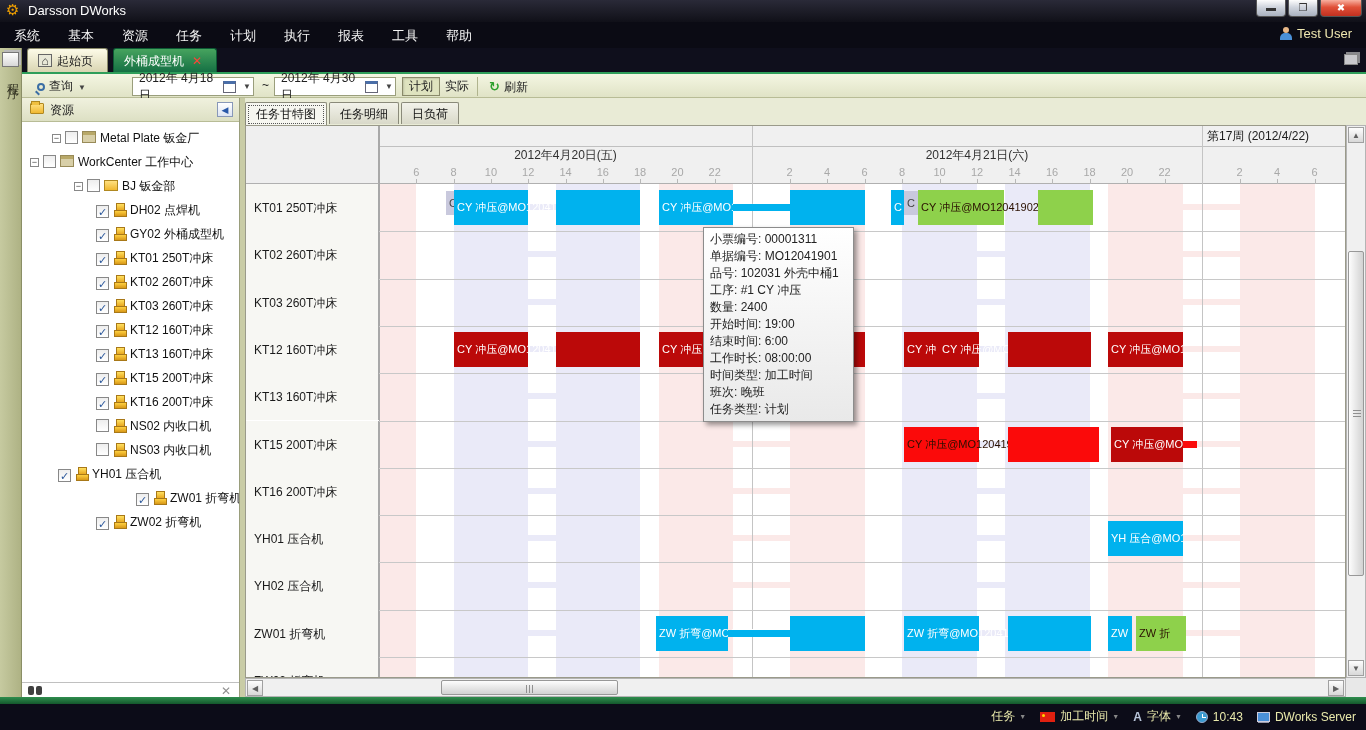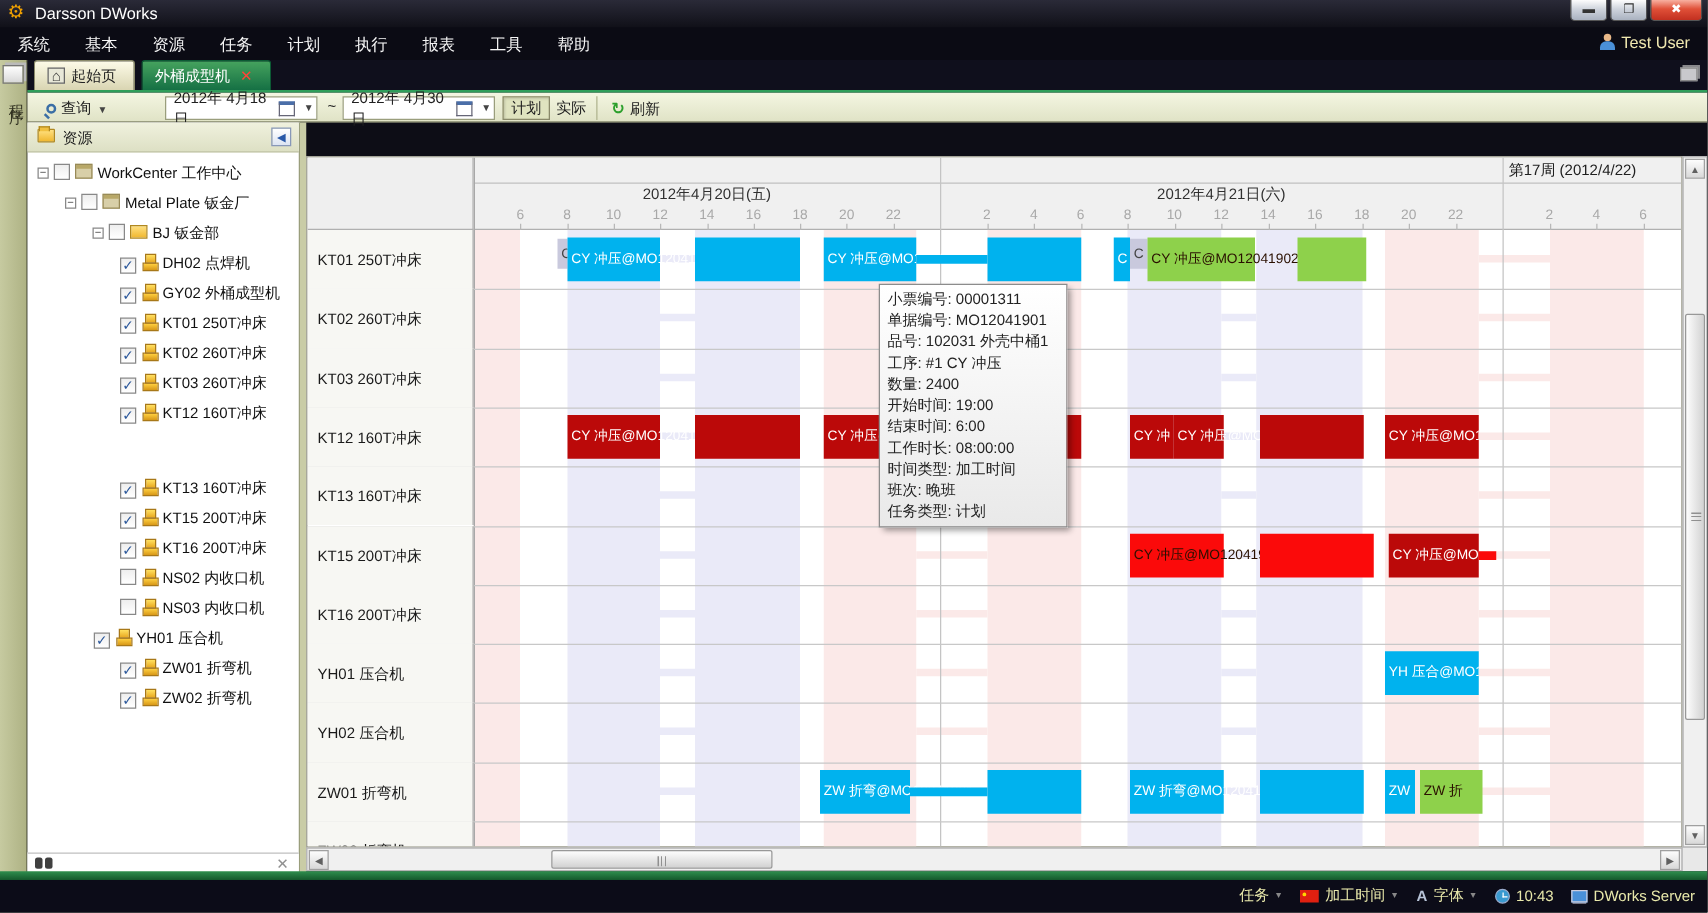--- a/index.html
+++ b/index.html
@@ -192,46 +192,47 @@
     <span class="tb btnish" style="left:460px;"><span class="refresh-ico">↻</span><span>刷新</span></span>
   </div>
 
   <div class="leftpanel">
     <div class="lp-head">
       <span class="folder"></span>
       <span>资源</span>
       <span class="collapse-btn">◀</span>
     </div>
     <div class="tree" id="tree">
+        <div class="trow" style="padding-left: 30px;"><span class="expander">−</span><span class="cbx"></span><span class="ico-building"></span><span>Metal Plate 钣金厂</span></div>
         <div class="trow" style="padding-left: 8px;"><span class="expander">−</span><span class="cbx"></span><span class="ico-building"></span><span>WorkCenter 工作中心</span></div>
-        <div class="trow" style="padding-left: 30px;"><span class="expander">−</span><span class="cbx"></span><span class="ico-building"></span><span>Metal Plate 钣金厂</span></div>
         <div class="trow" style="padding-left: 52px;"><span class="expander">−</span><span class="cbx"></span><span class="ico-folder"></span><span>BJ 钣金部</span></div>
         <div class="trow" style="padding-left: 74px;"><span class="cbx">✓</span><span class="ico-machine"></span><span>DH02 点焊机</span></div>
         <div class="trow" style="padding-left: 74px;"><span class="cbx">✓</span><span class="ico-machine"></span><span>GY02 外桶成型机</span></div>
         <div class="trow" style="padding-left: 74px;"><span class="cbx">✓</span><span class="ico-machine"></span><span>KT01 250T冲床</span></div>
         <div class="trow" style="padding-left: 74px;"><span class="cbx">✓</span><span class="ico-machine"></span><span>KT02 260T冲床</span></div>
         <div class="trow" style="padding-left: 74px;"><span class="cbx">✓</span><span class="ico-machine"></span><span>KT03 260T冲床</span></div>
         <div class="trow" style="padding-left: 74px;"><span class="cbx">✓</span><span class="ico-machine"></span><span>KT12 160T冲床</span></div>
-        <div class="trow" style="padding-left: 74px; margin-top: 36px;"><span class="cbx">✓</span><span class="ico-machine"></span><span>KT13 160T冲床</span></div>
+        <div class="trow" style="padding-left: 74px;"><span class="cbx">✓</span><span class="ico-machine"></span><span>KT13 160T冲床</span></div>
         <div class="trow" style="padding-left: 74px;"><span class="cbx">✓</span><span class="ico-machine"></span><span>KT15 200T冲床</span></div>
         <div class="trow" style="padding-left: 74px;"><span class="cbx">✓</span><span class="ico-machine"></span><span>KT16 200T冲床</span></div>
         <div class="trow" style="padding-left: 74px;"><span class="cbx"></span><span class="ico-machine"></span><span>NS02 内收口机</span></div>
         <div class="trow" style="padding-left: 74px;"><span class="cbx"></span><span class="ico-machine"></span><span>NS03 内收口机</span></div>
-        <div class="trow" style="padding-left: 53px;"><span class="cbx">✓</span><span class="ico-machine"></span><span>YH01 压合机</span></div>
-        <div class="trow" style="padding-left: 74px;"><span class="cbx">✓</span><span class="ico-machine"></span><span>ZW01 折弯机</span></div>
+        <div class="trow" style="padding-left: 36px;"><span class="cbx">✓</span><span class="ico-machine"></span><span>YH01 压合机</span></div>
+        <div class="trow" style="padding-left: 114px;"><span class="cbx">✓</span><span class="ico-machine"></span><span>ZW01 折弯机</span></div>
         <div class="trow" style="padding-left: 74px;"><span class="cbx">✓</span><span class="ico-machine"></span><span>ZW02 折弯机</span></div>
       </div>
     <div class="lp-search">
       <span class="binoc"></span>
       <span class="lp-x">✕</span>
     </div>
   </div>
 
   <div class="splitter"></div>
 
+  <div class="viewtabs" id="viewtabs"><span class="vtab sel">任务甘特图</span><span class="vtab">任务明细</span><span class="vtab">日负荷</span></div>
 
   <div class="gantt" id="gantt">
       <div class="g-lblhead"></div>
       <div class="g-hdr"></div>
       <div class="g-weekline" style="left: 133px; width: 968px;"></div>
       <div class="g-week" style="left: 961px;">第17周 (2012/4/22)</div>
       <div class="g-band" style="left: 133px; top: 58px; width: 37px; height: 495px; background: rgb(251, 233, 232);"></div>
       <div class="g-band" style="left: 208px; top: 58px; width: 74px; height: 495px; background: rgb(234, 234, 248);"></div>
       <div class="g-band" style="left: 310px; top: 58px; width: 84px; height: 495px; background: rgb(234, 234, 248);"></div>
       <div class="g-band" style="left: 413px; top: 58px; width: 74px; height: 495px; background: rgb(251, 233, 232);"></div>

